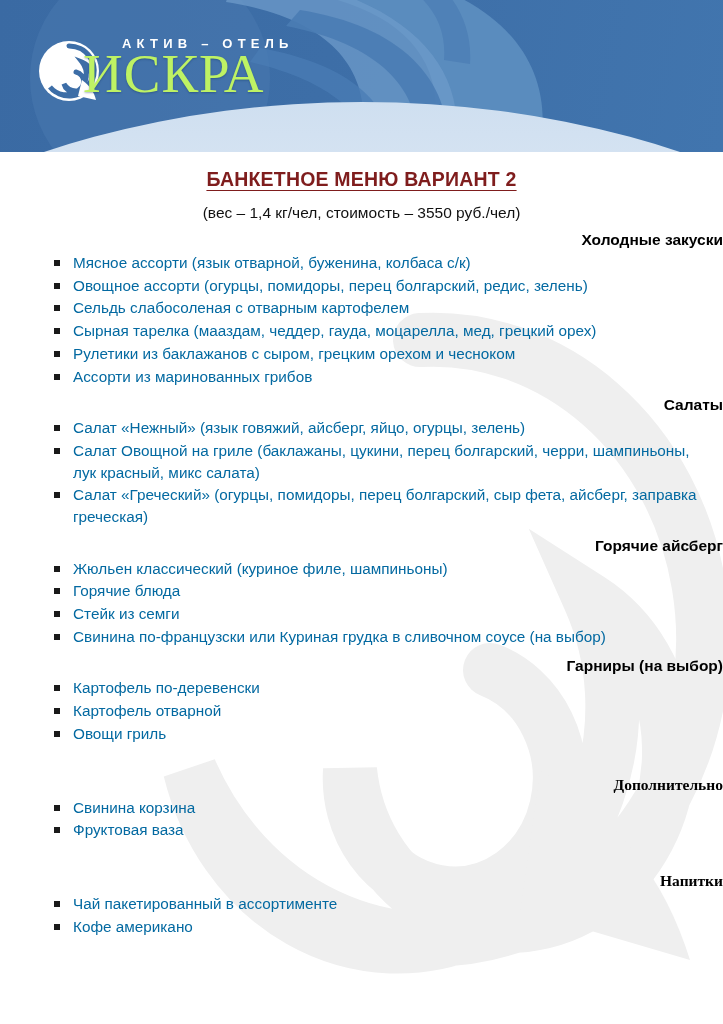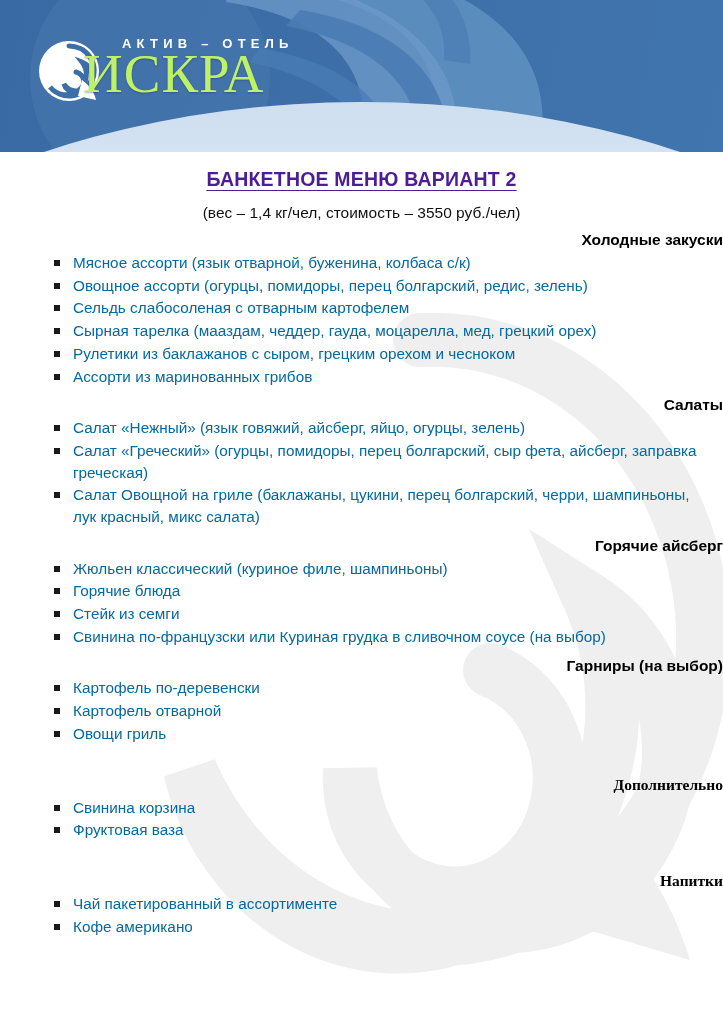--- a/index.html
+++ b/index.html
@@ -100,21 +100,21 @@
     text-align: center;
     margin-top: 16px;
   }
   .menu-title {
     display: inline-block;
     font-size: 19.5px;
     font-weight: 700;
     letter-spacing: 0.2px;
     text-decoration: underline;
     text-underline-offset: 4px;
-    color: #4c1d95;
+    color: #7f1d1d;
   }
   .menu-subtitle {
     text-align: center;
     font-size: 15.5px;
     font-weight: 400;
     margin-top: 13px;
     color: #111;
   }
 
   .section {
@@ -222,22 +222,22 @@
           <li><span class="bullet"></span><span>Сельдь слабосоленая с отварным картофелем</span></li>
           <li><span class="bullet"></span><span>Сырная тарелка (мааздам, чеддер, гауда, моцарелла, мед, грецкий орех)</span></li>
           <li><span class="bullet"></span><span>Рулетики из баклажанов с сыром, грецким орехом и чесноком</span></li>
           <li><span class="bullet"></span><span>Ассорти из маринованных грибов</span></li>
         </ul>
       </div>
       <div class="section">
         <div class="section-heading">Салаты</div>
         <ul class="items">
           <li><span class="bullet"></span><span>Салат «Нежный» (язык говяжий, айсберг, яйцо, огурцы, зелень)</span></li>
+          <li><span class="bullet"></span><span>Салат Овощной на гриле (баклажаны, цукини, перец болгарский, черри, шампиньоны, лук красный, микс салата)</span></li>
           <li><span class="bullet"></span><span>Салат «Греческий» (огурцы, помидоры, перец болгарский, сыр фета, айсберг, заправка греческая)</span></li>
-          <li><span class="bullet"></span><span>Салат Овощной на гриле (баклажаны, цукини, перец болгарский, черри, шампиньоны, лук красный, микс салата)</span></li>
         </ul>
       </div>
       <div class="section">
         <div class="section-heading">Горячие айсберг</div>
         <ul class="items">
           <li><span class="bullet"></span><span>Жюльен классический (куриное филе, шампиньоны)</span></li>
           <li><span class="bullet"></span><span>Горячие блюда</span></li>
           <li><span class="bullet"></span><span>Стейк из семги</span></li>
           <li><span class="bullet"></span><span>Свинина по-французски или Куриная грудка в сливочном соусе (на выбор)</span></li>
         </ul>

